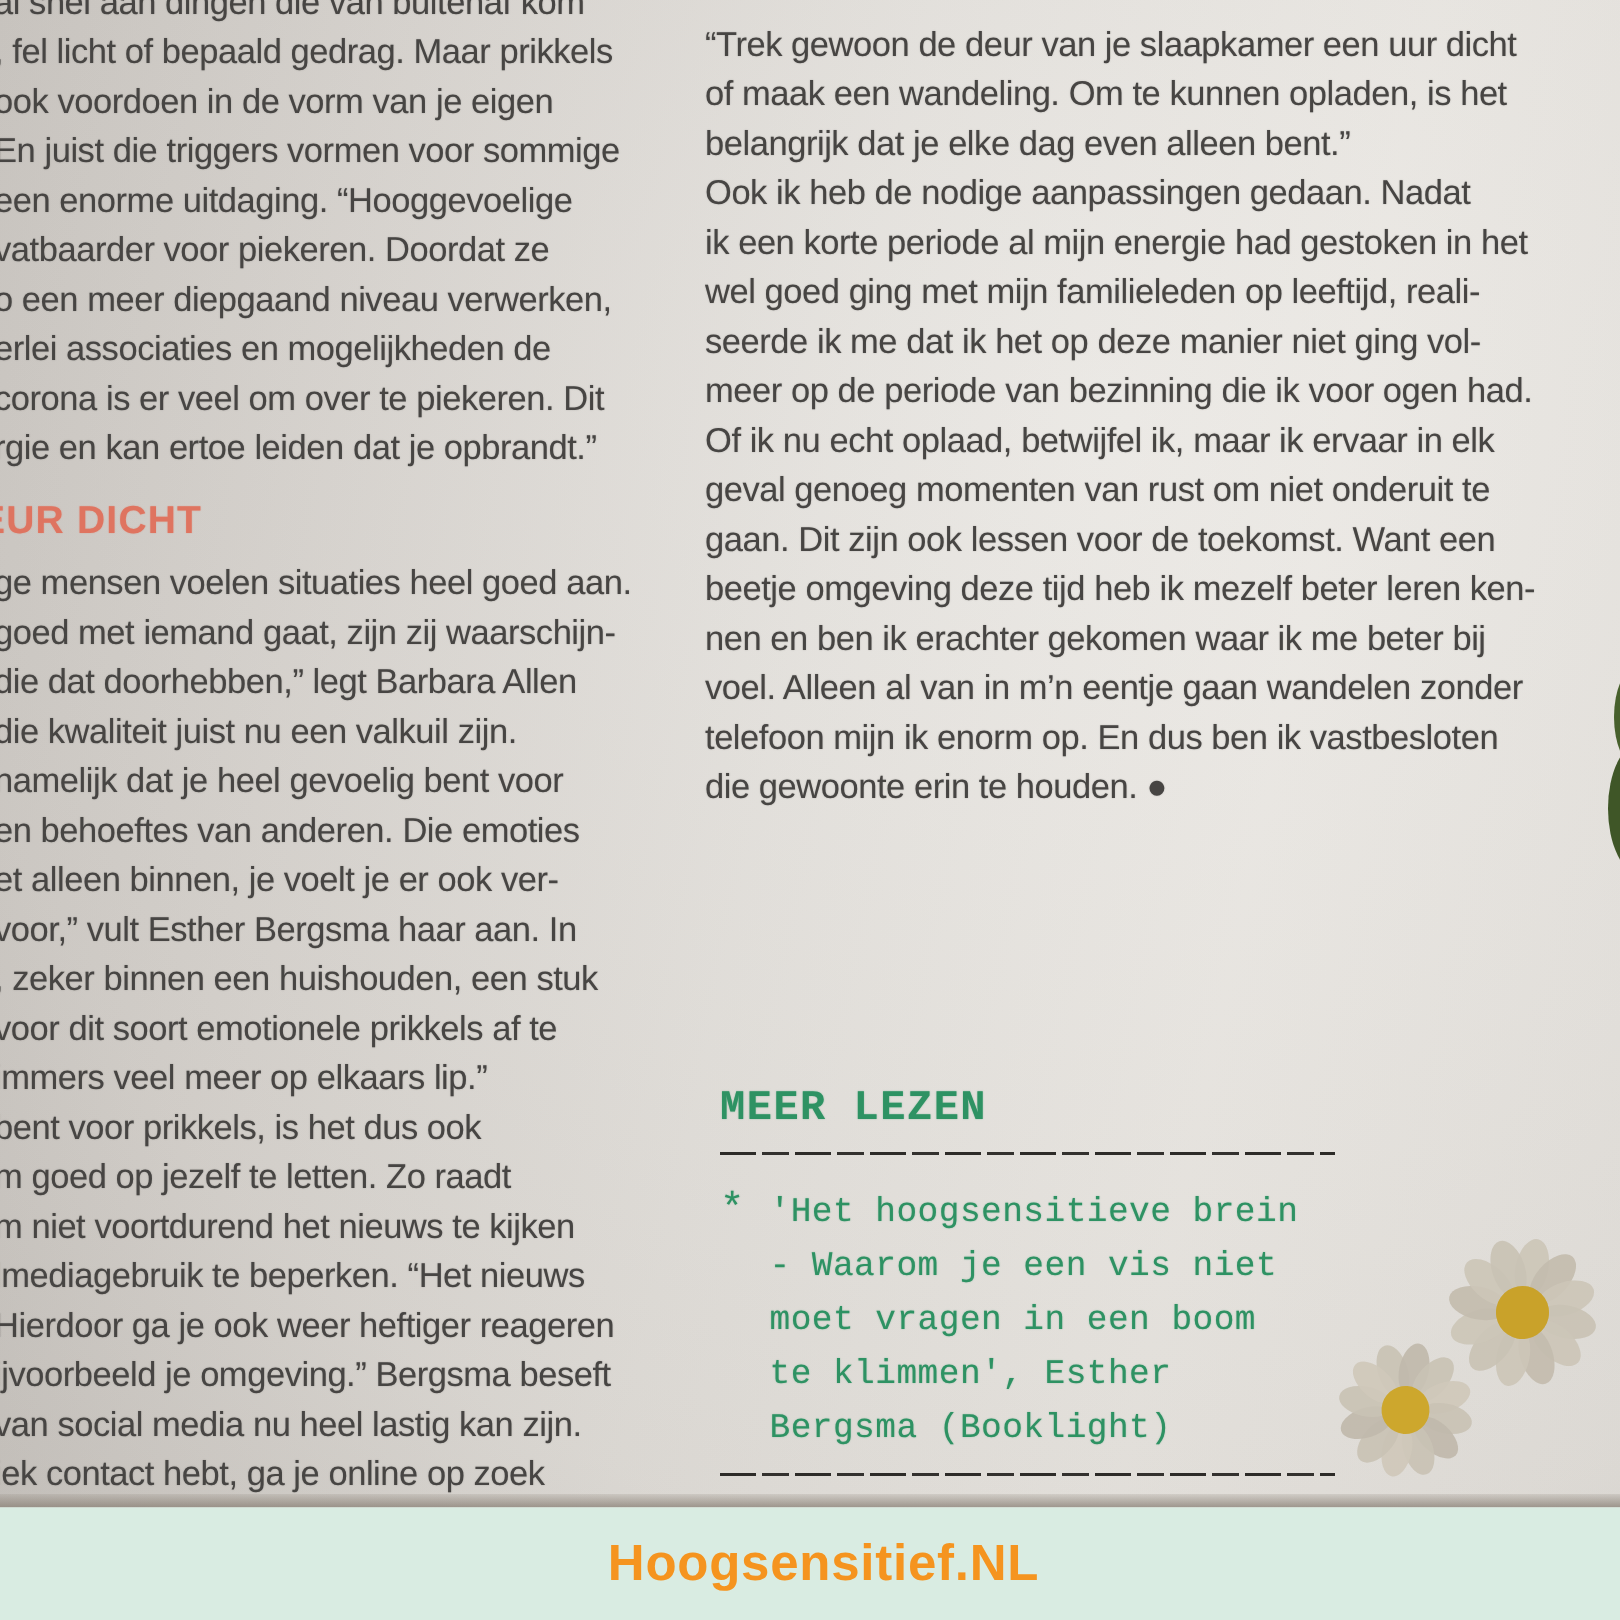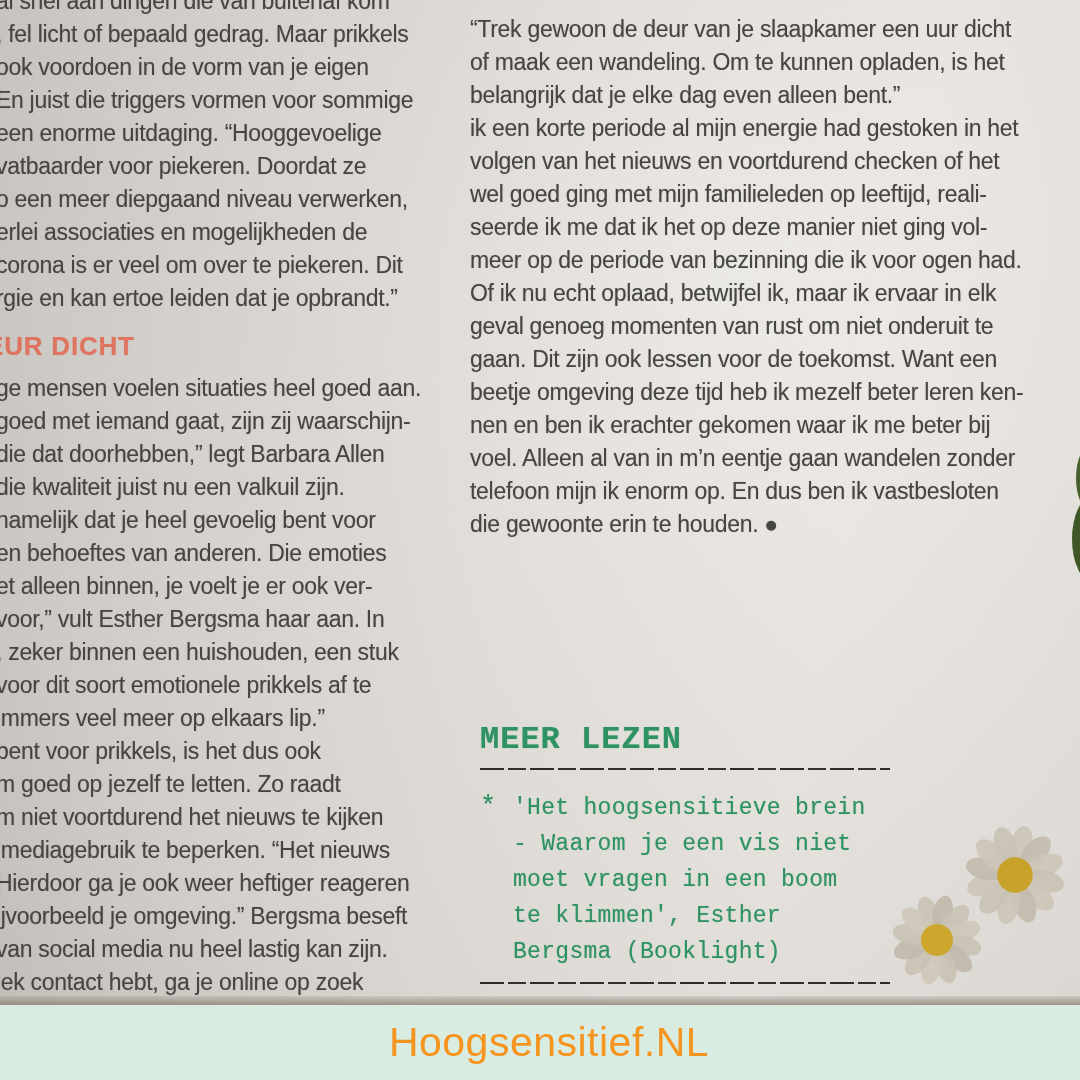--- a/index.html
+++ b/index.html
@@ -30,21 +30,21 @@
     margin:15px 0 10px -10px; font-size:26px; line-height:32px; font-weight:bold;
     color:#e0705b; letter-spacing:0.8px; opacity:0.95; white-space:nowrap;
     text-shadow:0 0 1px rgba(224,112,91,0.5);
   }
   
   .morelezen{
     position:absolute; left:480px; top:726px; width:410px;
     font-family:"Liberation Mono","DejaVu Sans Mono", monospace; color:#2e9263;
   }
   .ml-heading{
-    font-size:32px; line-height:28px; font-weight:bold; letter-spacing:1px;
+    font-size:28px; line-height:28px; font-weight:bold; letter-spacing:1px;
     text-shadow:0 0 1px rgba(46,146,99,0.55);
   }
   .dash-line{
     height:2px; margin-top:14px;
     background:repeating-linear-gradient(90deg,#2d2b28 0 24px, transparent 24px 28px, #33312e 28px 46px, transparent 46px 50px);
   }
   .dash-line.bottom{ margin-top:12px; }
   .booklist{
     position:relative; margin-top:20px; padding-left:33px;
     font-size:23px; line-height:36px; letter-spacing:0.3px;
@@ -54,21 +54,21 @@
   .bookline{ white-space:nowrap; }
   
   .daisy{ position:absolute; pointer-events:none; }
   .leaf{ position:absolute; left:1056px; top:436px; width:40px; height:150px; pointer-events:none; }
   
   .footer{
     position:absolute; left:0; top:1005px; width:1080px; height:75px;
     background:#d9ece2; display:flex; align-items:center; justify-content:center;
   }
   .brand{
-    font-size:41px; font-weight:normal; color:#f5941f; letter-spacing:0.5px;
+    font-size:34px; font-weight:bold; color:#f5941f; letter-spacing:0.5px;
     transform:translateX(9px);
   }
 </style>
 </head>
 <body>
 
 <div id="stage">
   <div class="photo">
 
     <div class="col-left">
@@ -103,22 +103,22 @@
       <div class="bodyline">Hierdoor ga je ook weer heftiger reageren</div>
       <div class="bodyline">ijvoorbeeld je omgeving.” Bergsma beseft</div>
       <div class="bodyline">van social media nu heel lastig kan zijn.</div>
       <div class="bodyline">iek contact hebt, ga je online op zoek</div>
     </div>
 
     <div class="col-right">
       <div class="bodyline">“Trek gewoon de deur van je slaapkamer een uur dicht</div>
       <div class="bodyline">of maak een wandeling. Om te kunnen opladen, is het</div>
       <div class="bodyline">belangrijk dat je elke dag even alleen bent.”</div>
+      <div class="bodyline">Ook ik heb de nodige aanpassingen gedaan. Nadat</div>
       <div class="bodyline">ik een korte periode al mijn energie had gestoken in het</div>
-      <div class="bodyline">volgen van het nieuws en voortdurend checken of het</div>
       <div class="bodyline">wel goed ging met mijn familieleden op leeftijd, reali-</div>
       <div class="bodyline">seerde ik me dat ik het op deze manier niet ging vol-</div>
       <div class="bodyline">meer op de periode van bezinning die ik voor ogen had.</div>
       <div class="bodyline">Of ik nu echt oplaad, betwijfel ik, maar ik ervaar in elk</div>
       <div class="bodyline">geval genoeg momenten van rust om niet onderuit te</div>
       <div class="bodyline">gaan. Dit zijn ook lessen voor de toekomst. Want een</div>
       <div class="bodyline">beetje omgeving deze tijd heb ik mezelf beter leren ken-</div>
       <div class="bodyline">nen en ben ik erachter gekomen waar ik me beter bij</div>
       <div class="bodyline">voel. Alleen al van in m’n eentje gaan wandelen zonder</div>
       <div class="bodyline">telefoon mijn ik enorm op. En dus ben ik vastbesloten</div>

